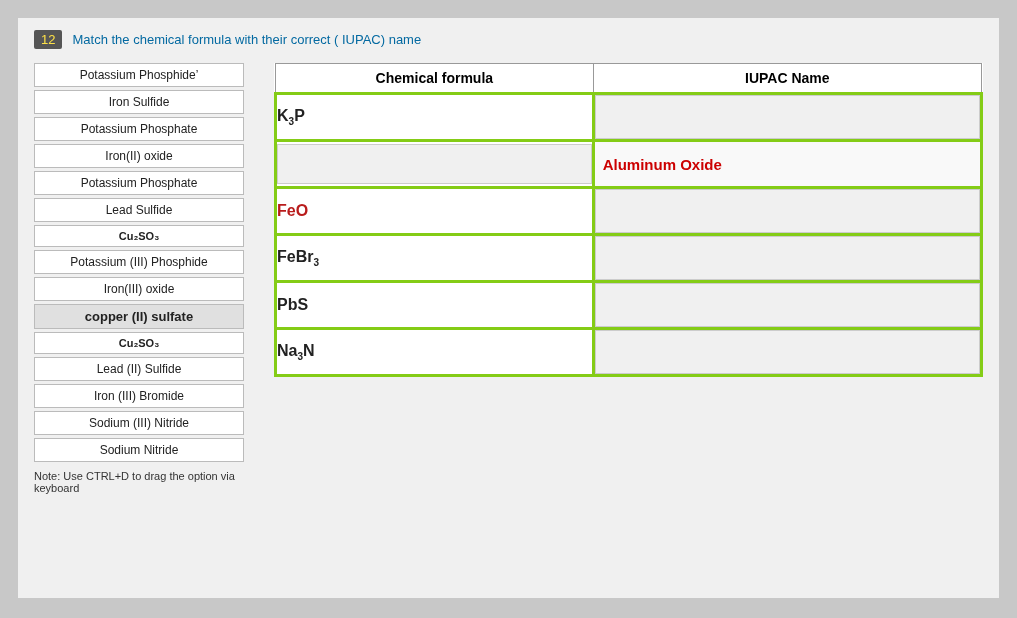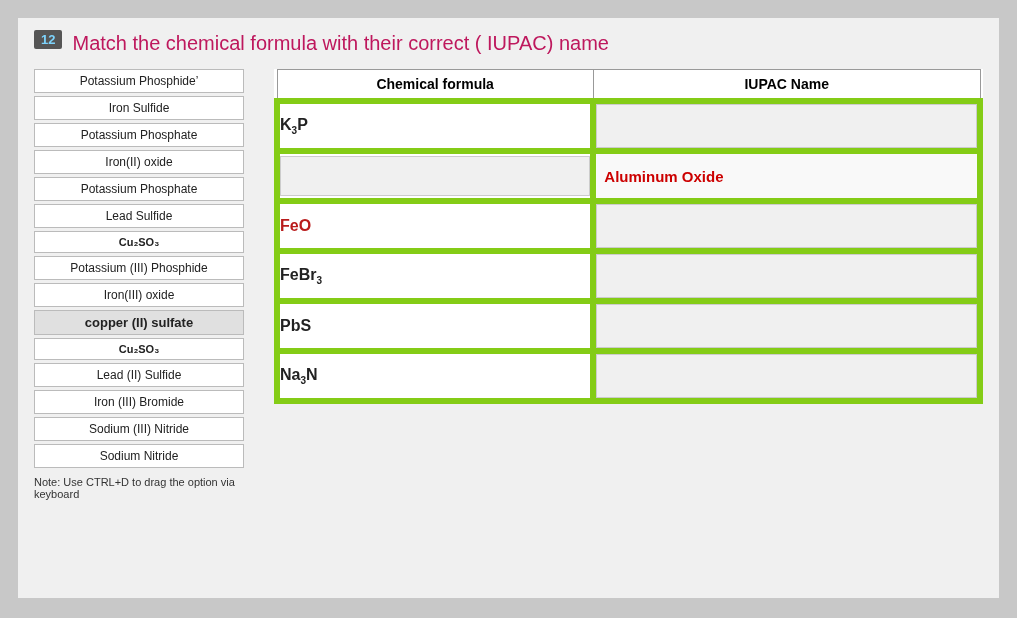--- a/index.html
+++ b/index.html
@@ -20,31 +20,31 @@
       position: relative;
     }
     .question-header {
       display: flex;
       align-items: flex-start;
       gap: 10px;
       margin-bottom: 14px;
     }
     .question-number {
       background: #555;
-      color: #7dd3fc;
-      font-size: 13px;
-      font-weight: bold;
+      color: #fde047;
+      font-size: 13px;
+      font-weight: normal;
       padding: 2px 7px;
       border-radius: 2px;
       min-width: 28px;
       text-align: center;
     }
     .question-text {
-      font-size: 20px;
-      color: #be185d;
+      font-size: 13px;
+      color: #0369a1;
       padding-top: 2px;
     }
     .content-area {
       display: flex;
       gap: 30px;
       margin-top: 4px;
     }
     .left-panel {
       width: 210px;
       flex-shrink: 0;
@@ -98,21 +98,21 @@
     }
     .match-table th {
       border: 1px solid #999;
       padding: 6px 16px;
       text-align: center;
       font-size: 14px;
       font-weight: bold;
       background: #fff;
     }
     .match-table td {
-      border: 6px solid #84cc16;
+      border: 3px solid #84cc16;
       padding: 0;
       height: 46px;
     }
     .formula-cell {
       padding: 8px 16px;
       font-size: 16px;
       font-weight: bold;
       color: #222;
       width: 180px;
     }

